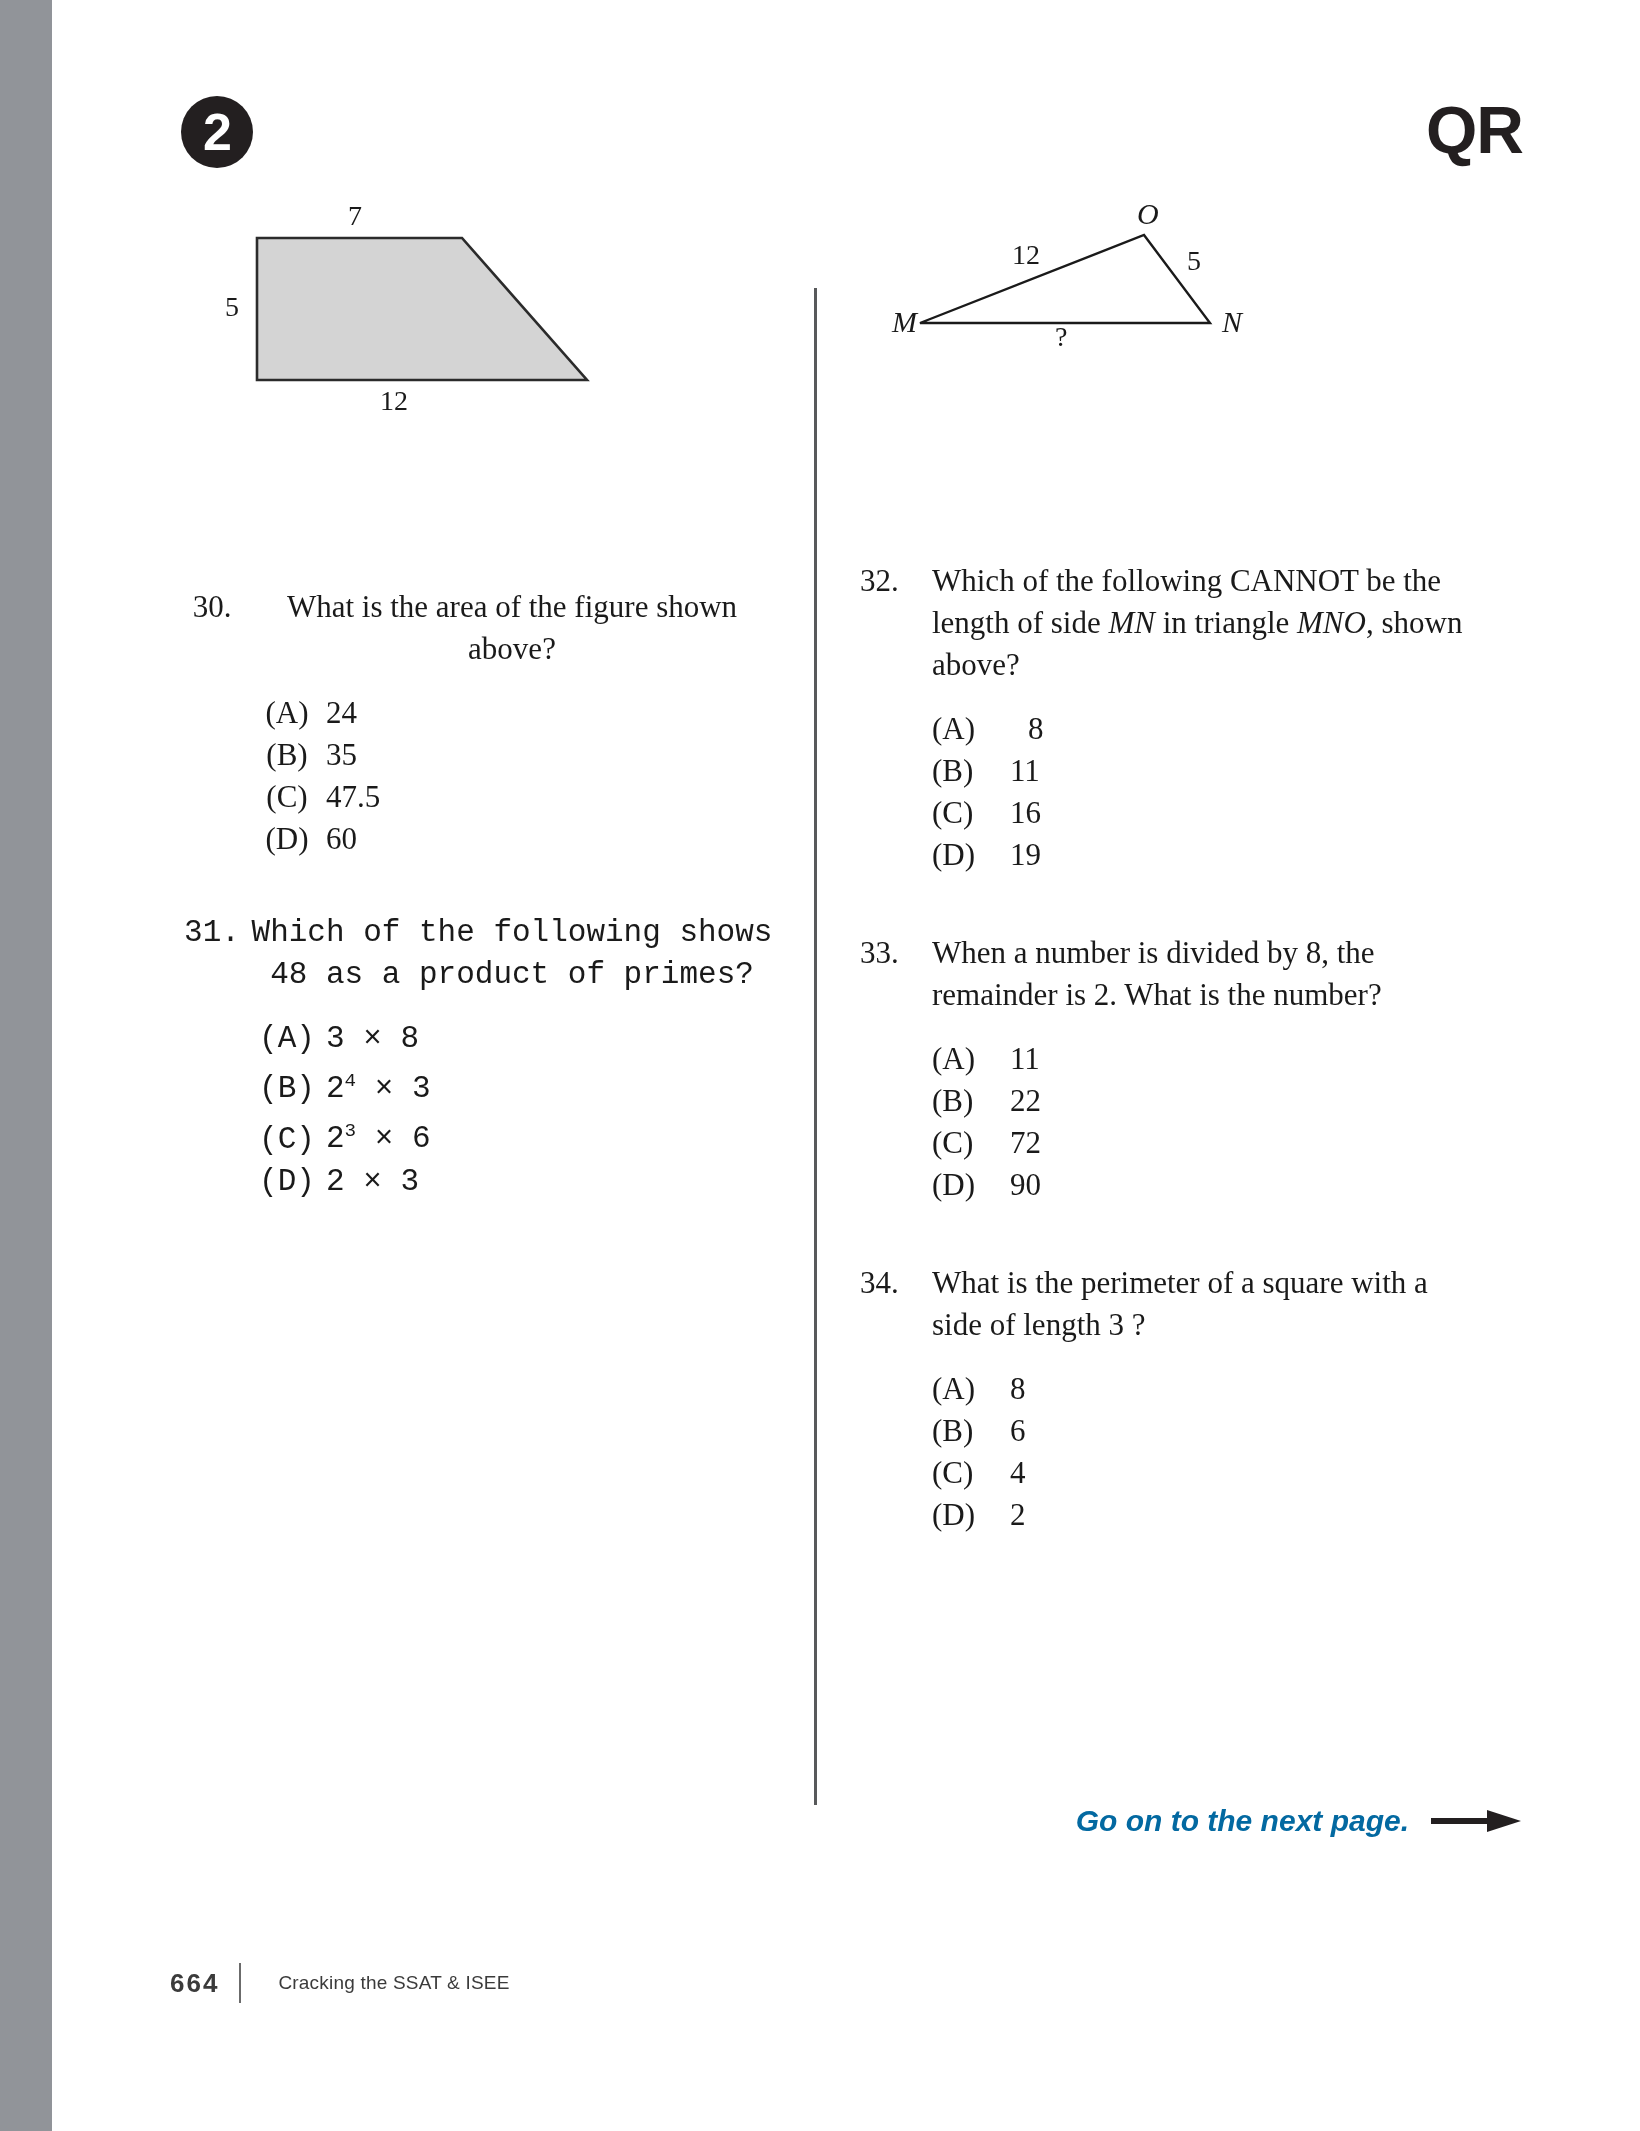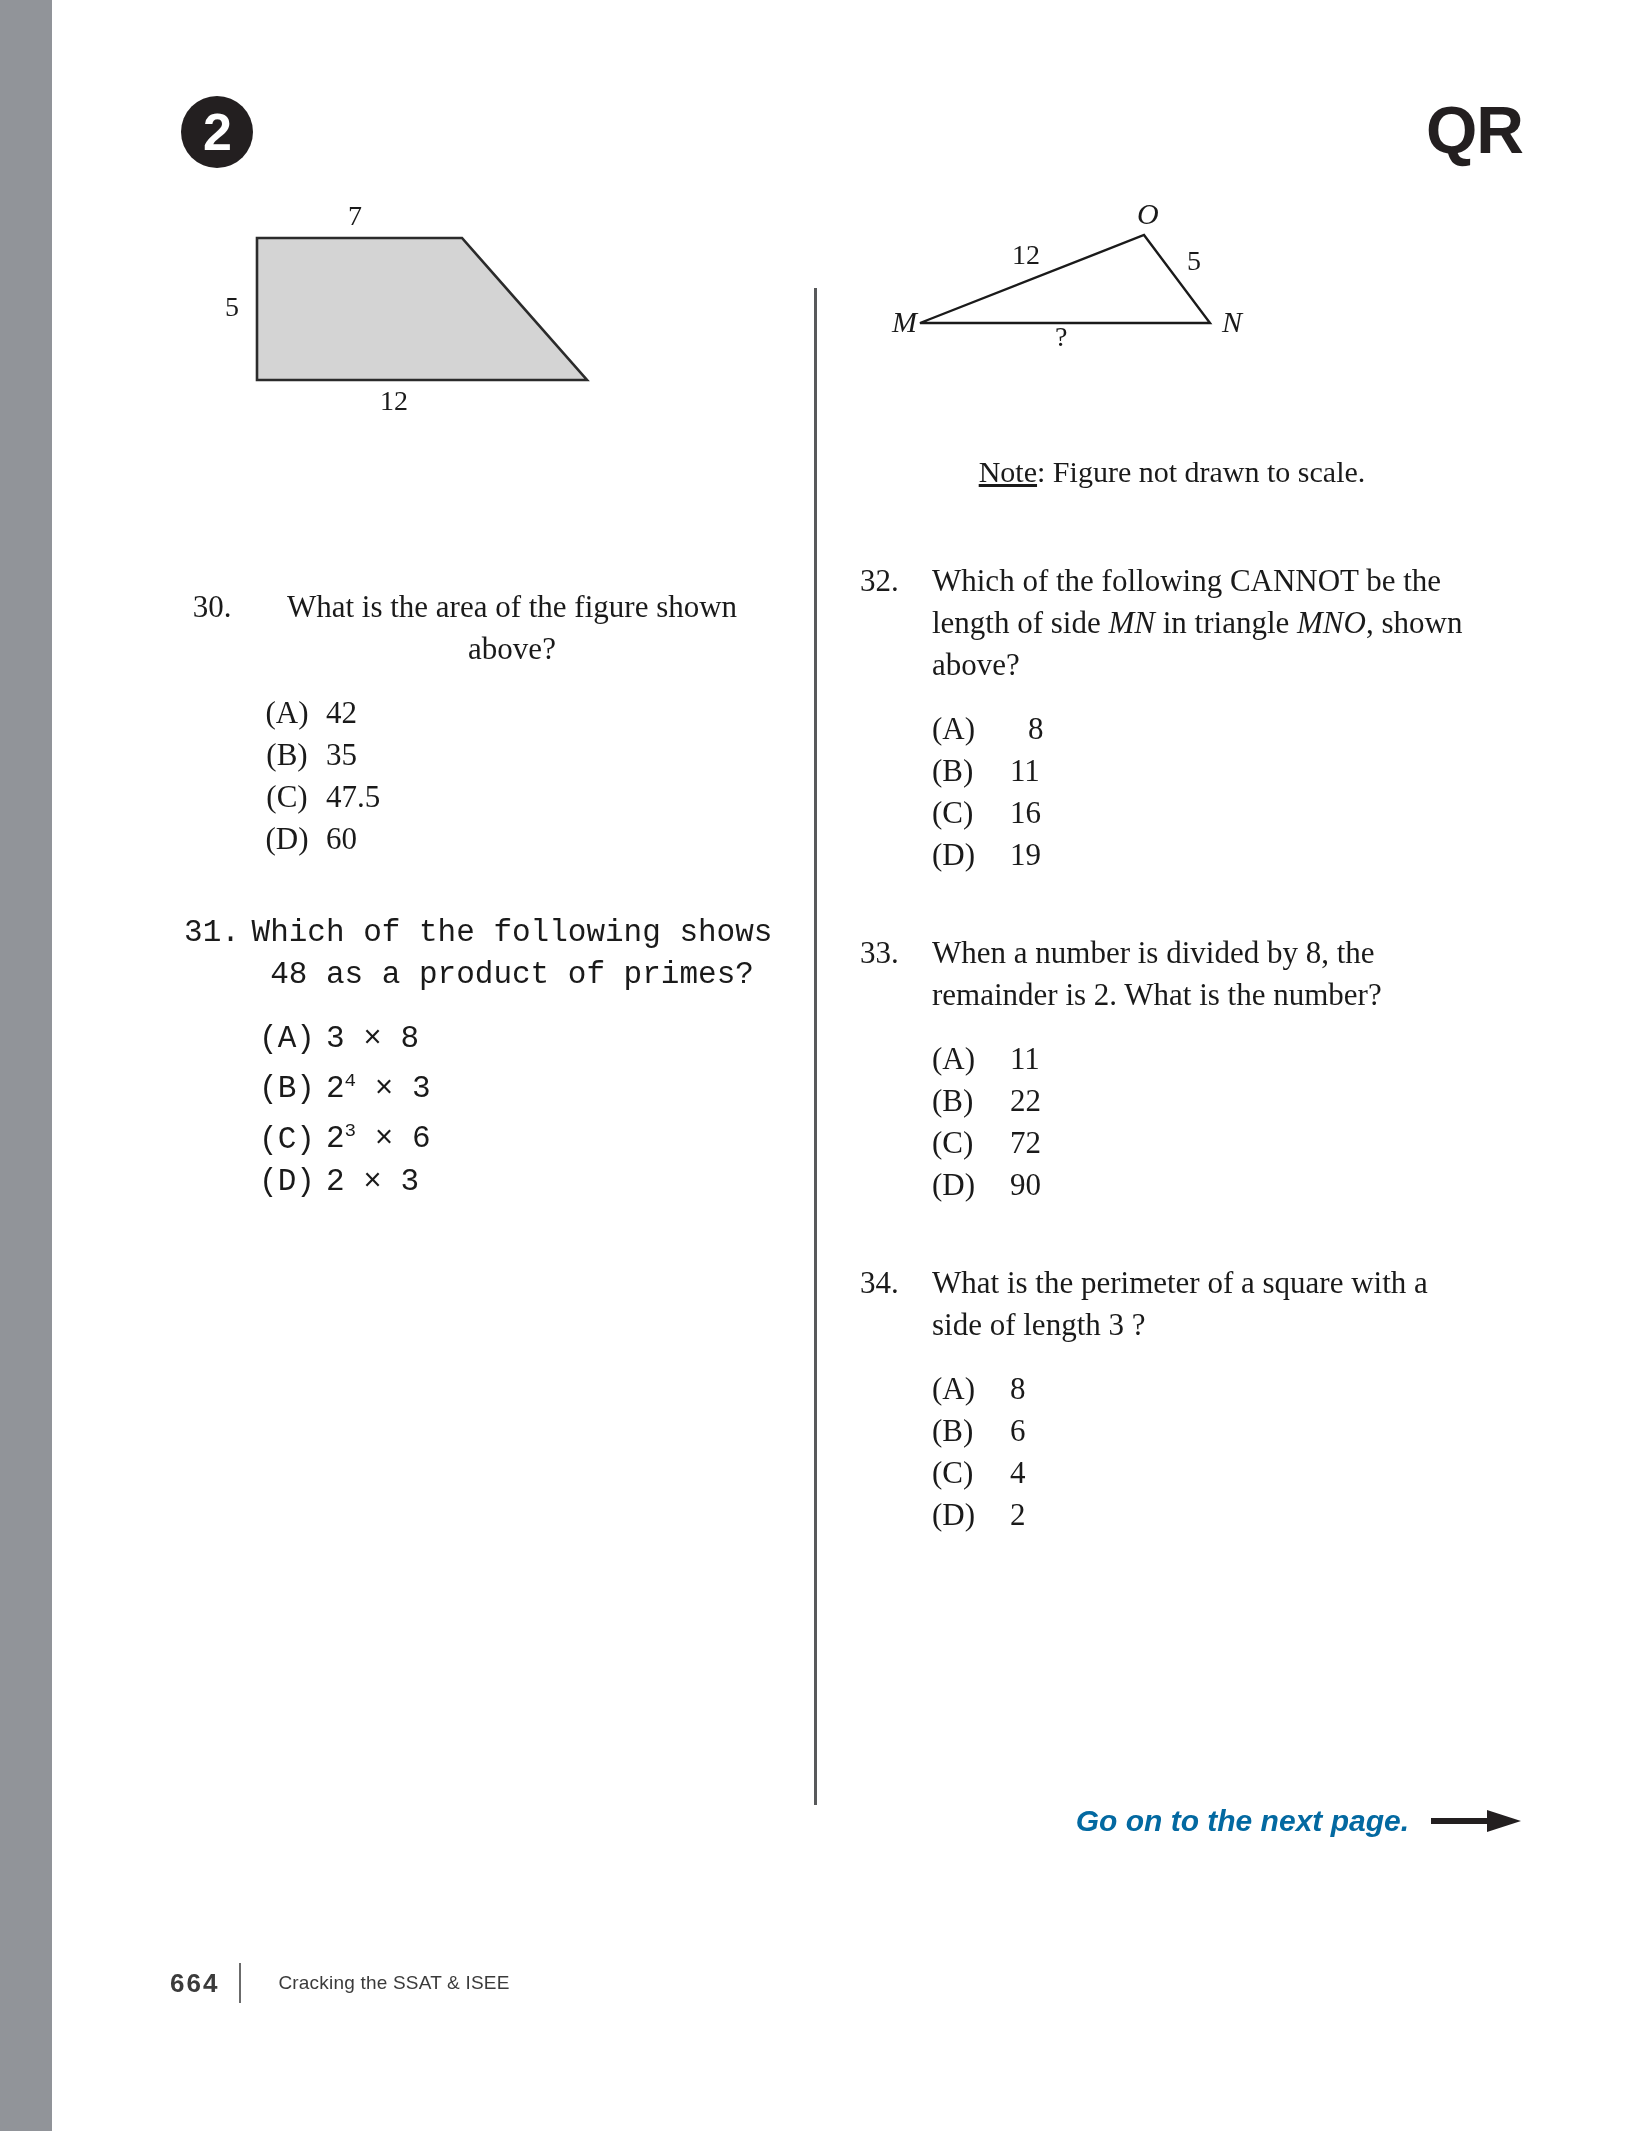--- a/index.html
+++ b/index.html
@@ -202,35 +202,32 @@
       <polygon points="28,128 252,40 318,128" fill="none" stroke="#1a1a1a" stroke-width="2.4"></polygon>
     </svg>
     <span class="fig-label italic" style="left:0px; top:110px;">M</span>
     <span class="fig-label italic" style="left:330px; top:110px;">N</span>
     <span class="fig-label italic" style="left:245px; top:2px;">O</span>
     <span class="fig-label" style="left:120px; top:44px;">12</span>
     <span class="fig-label" style="left:295px; top:50px;">5</span>
     <span class="fig-label" style="left:163px; top:126px;">?</span>
   </div>
 
-  <div id="figure-note">
-    <span class="note-underline">Note</span><span>: Figure not drawn to scale.</span>
-  </div>
 
   <div class="q-col" id="col-left">
 
     <div class="question">
       <div class="q-head">
         <span class="q-num">30.</span>
         <span class="q-text">What is the area of the figure shown above?</span>
       </div>
       <div class="choices">
         <div class="choice">
           <span class="choice-letter">(A)</span>
-          <span class="choice-value">42</span>
+          <span class="choice-value">24</span>
         </div>
         <div class="choice">
           <span class="choice-letter">(B)</span>
           <span class="choice-value">35</span>
         </div>
         <div class="choice">
           <span class="choice-letter">(C)</span>
           <span class="choice-value">47.5</span>
         </div>
         <div class="choice">

